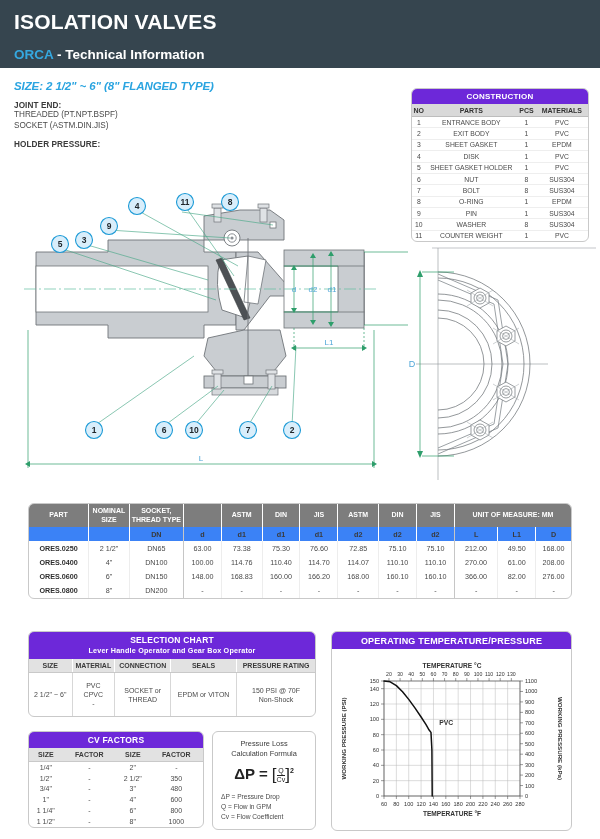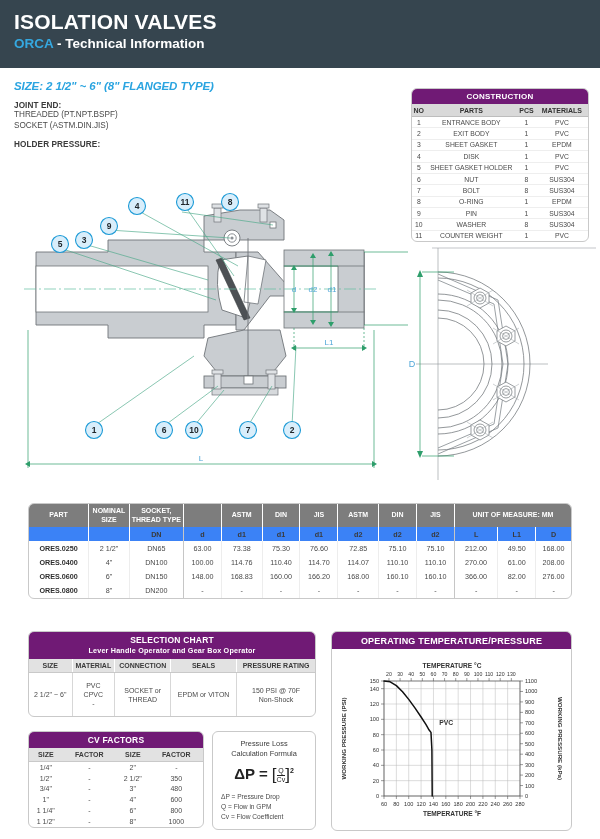--- a/index.html
+++ b/index.html
@@ -18,21 +18,21 @@
     background: #36454f;
     padding: 9px 14px 0 14px;
   }
   .header-title {
     color: #ffffff;
     font-size: 21px;
     font-weight: bold;
     letter-spacing: .2px;
     line-height: 25px;
   }
-  .header-sub { font-size: 13.5px; font-weight: bold; line-height: 18px; margin-top: 1px; }
+  .header-sub { font-size: 13.5px; font-weight: bold; line-height: 18px; margin-top: 12px; }
   .brand { color: #35a8e0; }
   .sub-rest { color: #ffffff; }
 
   
   .intro { position: absolute; left: 14px; top: 80px; width: 240px; }
   .size-line {
     color: #2aa4e0; font-size: 11.5px; font-weight: bold; font-style: italic;
     letter-spacing: -.1px;
   }
   .spec-group { margin-top: 9px; }
@@ -41,21 +41,21 @@
 
   
   .panel {
     position: absolute;
     border: 1px solid #c9c9c9;
     border-radius: 6px;
     background: #fff;
     overflow: hidden;
   }
   .panel-head {
-    background: #701a75;
+    background: #6d28d9;
     color: #fff;
     text-align: center;
     font-weight: bold;
     letter-spacing: .2px;
   }
 
   
   #construction { left: 411px; top: 88px; width: 178px; }
   #construction .panel-head { font-size: 8px; padding: 3px 0; }
   table.t { width: 100%; border-collapse: collapse; }

